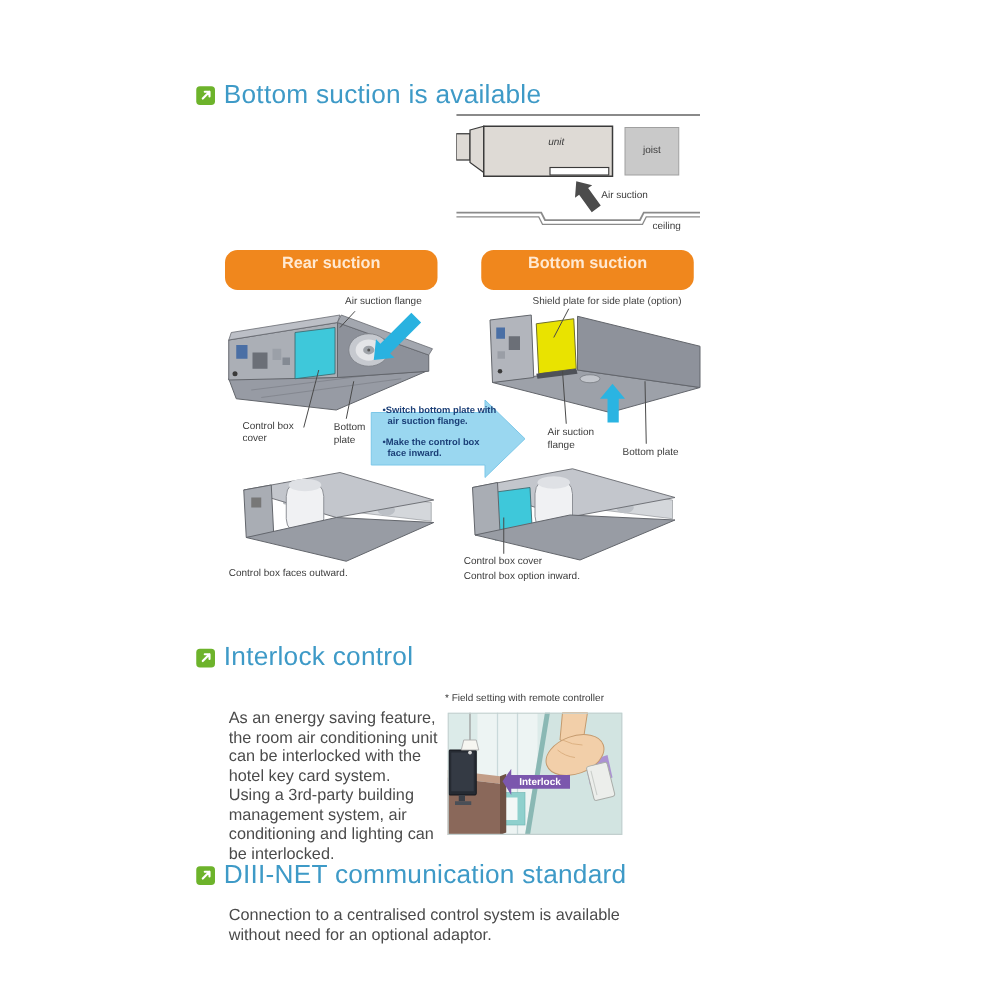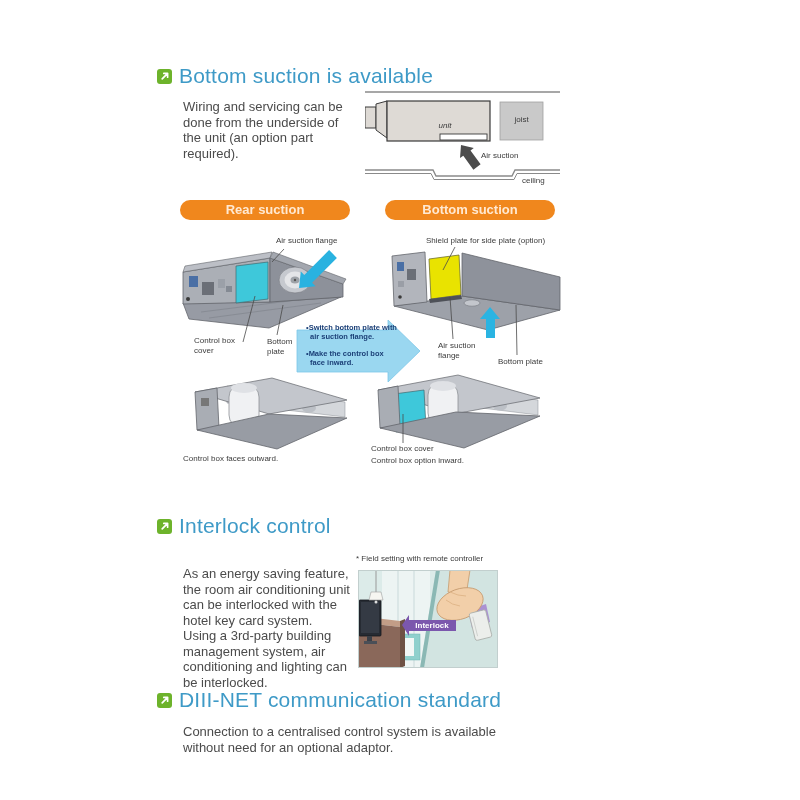--- a/index.html
+++ b/index.html
@@ -4,21 +4,21 @@
 <style>
   html,body{margin:0;padding:0;background:#fff;}
   #page{position:relative;width:800px;height:800px;background:#ffffff;overflow:hidden;
         font-family:"Liberation Sans",sans-serif;color:#4b4b4b;}
   .abs{position:absolute;}
   .heading{display:flex;align-items:center;gap:7px;}
   .heading .htxt{font-size:21px;color:#3e9ac7;letter-spacing:.2px;white-space:nowrap;}
   .hicon{width:15px;height:15px;border-radius:3px;background:#6db32b;display:flex;
          align-items:center;justify-content:center;flex:0 0 auto;}
   .body-text{font-size:13px;line-height:15.5px;color:#4b4b4b;white-space:pre-line;}
-  .pill{height:20px;line-height:20px;border-radius:10px;background:#f0871d;
+  .pill{height:32px;line-height:20px;border-radius:10px;background:#f0871d;
         color:#ffe9d2;font-size:13px;font-weight:bold;text-align:center;}
   .lbl{font-size:8px;line-height:9.5px;color:#3b3b3b;white-space:pre-line;}
   .cap{font-size:8px;color:#3b3b3b;white-space:nowrap;}
   .note{font-size:7.5px;line-height:8.8px;font-weight:bold;color:#1b3f77;white-space:pre-line;
         padding-left:4px;text-indent:-4px;}
   .ctr{text-align:center;}
   .arrowlbl{font-size:8px;font-weight:bold;color:#ffffff;text-align:center;line-height:11px;}
   svg{display:block;}
 </style>
 </head>
@@ -28,39 +28,35 @@
 
   <div class="abs heading" style="left:157px;top:64px;">
     <span class="hicon">
       <svg width="10" height="10" viewBox="0 0 10 10">
           <path d="M2.2 7.8 L7.6 2.4 M7.6 2.4 H3.8 M7.6 2.4 V6.2" stroke="#fff" stroke-width="1.7" fill="none" stroke-linecap="round"></path>
         </svg>
     </span>
     <span class="htxt">Bottom suction is available</span>
   </div>
 
-  <div class="abs body-text" style="left:183px;top:99px;">Wiring and servicing can be
-done from the underside of
-the unit (an option part
-required).</div>
 
   <svg class="abs" style="left:365px;top:88px;" width="195" height="105" viewBox="0 0 195 105">
     <line x1="0" y1="4" x2="195" y2="4" stroke="#8a8a8a" stroke-width="1.5"></line>
     <g>
       <rect x="0" y="19" width="11" height="21" fill="#dedad5" stroke="#3a3a3a" stroke-width="1"></rect>
       <polygon points="11,16 22,13 22,50 11,42" fill="#dedad5" stroke="#3a3a3a" stroke-width="1"></polygon>
     </g>
     <rect x="22" y="13" width="103" height="40" fill="#dedad5" stroke="#3a3a3a" stroke-width="1.2"></rect>
     <rect x="75" y="46" width="47" height="6" fill="#ffffff" stroke="#3a3a3a" stroke-width="0.9"></rect>
     <rect x="135" y="14" width="43" height="38" fill="#c9c9c9" stroke="#a0a0a0" stroke-width="0.8"></rect>
     <polygon points="96,57 108.8,60.1 105.5,62.4 115.6,76.3 108.4,81.7 98.3,67.8 95,70.1" fill="#4c4c4c"></polygon>
     <path d="M0,82 H68 L71,88 H147 L150,82 H195" fill="none" stroke="#8a8a8a" stroke-width="1.4"></path>
     <path d="M0,85.5 H66 L69,91.5 H149 L152,85.5 H195" fill="none" stroke="#8a8a8a" stroke-width="1"></path>
   </svg>
-  <div class="abs lbl ctr" style="left:387px;top:121px;width:116px;font-style:italic;">unit</div>
+  <div class="abs lbl ctr" style="left:387px;top:109px;width:116px;font-style:italic;">unit</div>
   <div class="abs lbl ctr" style="left:500px;top:115px;width:43px;">joist</div>
   <div class="abs lbl" style="left:481px;top:151px;">Air suction</div>
   <div class="abs lbl" style="left:522px;top:176px;">ceiling</div>
 
   <div class="abs pill" style="left:180px;top:200px;width:170px;">Rear suction</div>
   <div class="abs pill" style="left:375px;top:200px;width:170px;margin-left:10px;">Bottom suction</div>
 
   <svg class="abs" style="left:165px;top:228px;" width="410" height="247" viewBox="0 0 410 247">
 
     <g transform="translate(8,12)">

